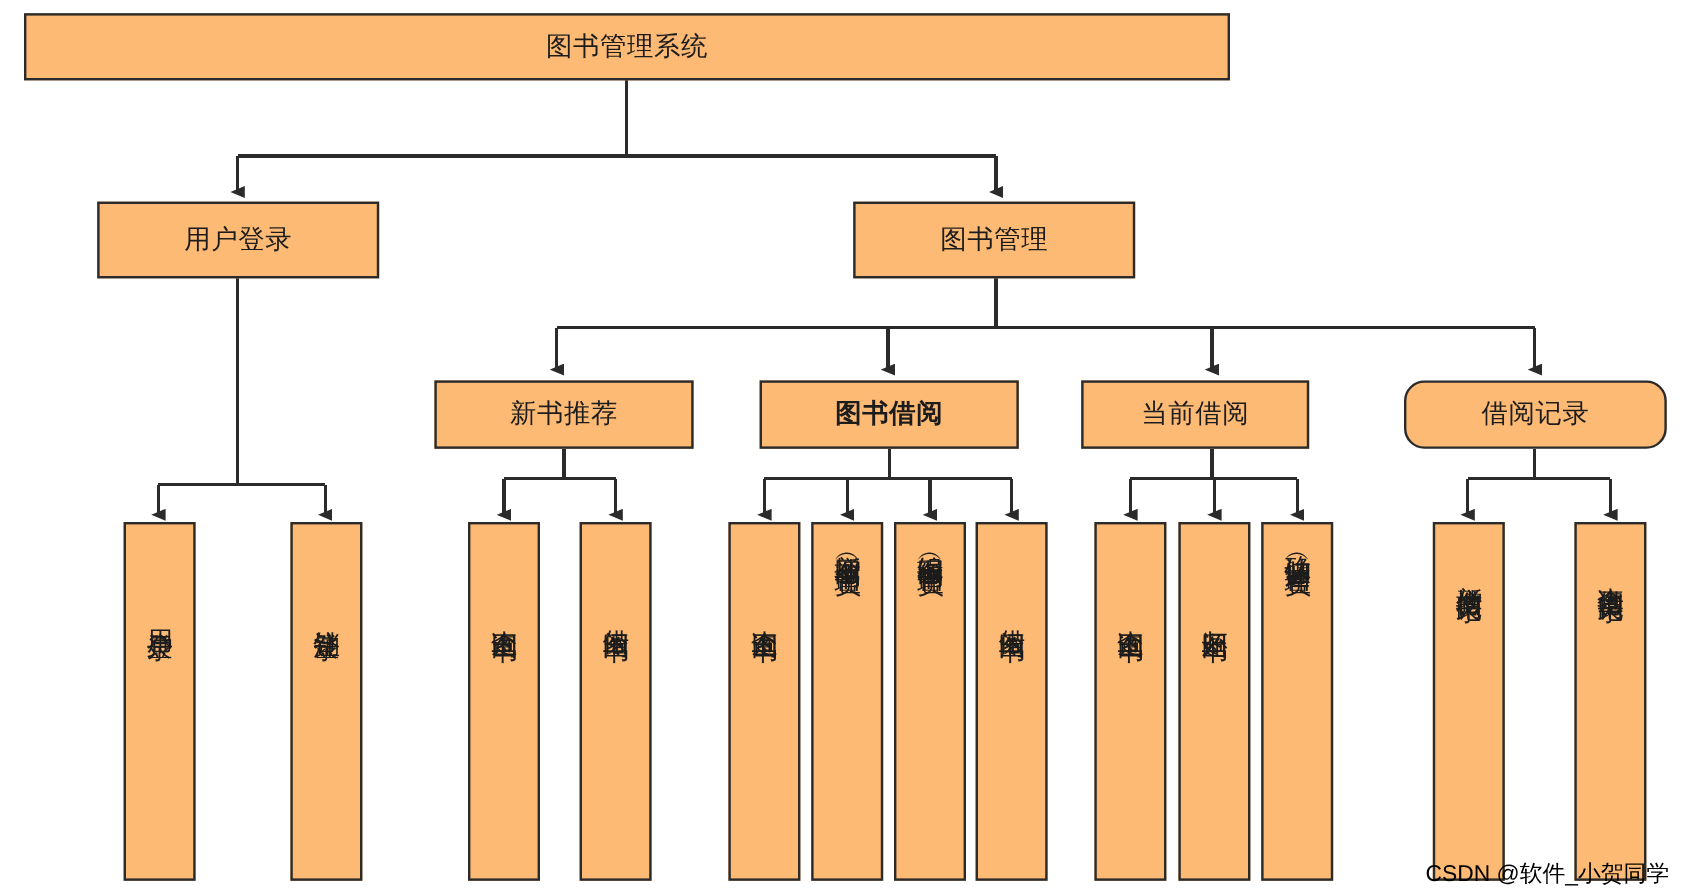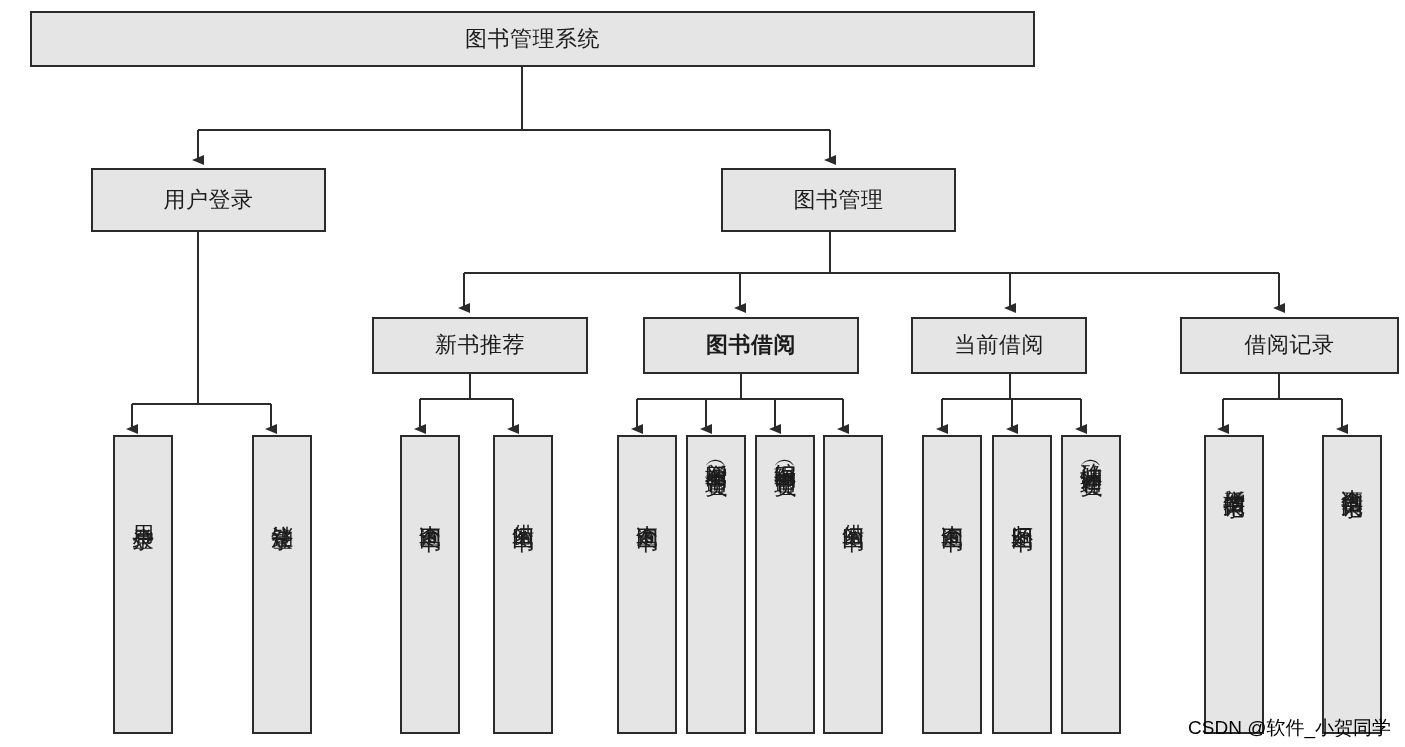--- a/index.html
+++ b/index.html
@@ -20,27 +20,26 @@
   #edges {
     position: absolute;
     left: 0;
     top: 0;
     width: 1405px;
     height: 747px;
   }
   .node {
     position: absolute;
     box-sizing: border-box;
-    background: #e5e5e5;
+    background: #fdba74;
     border: 2px solid #2b2b2b;
     display: flex;
     align-items: center;
     justify-content: center;
     overflow: hidden;
-    margin-left: 10px;
   }
   .node .label {
     color: #1c1c1c;
     line-height: 1.12;
     text-align: center;
     white-space: pre;
   }
   .node.horiz .label {
     font-size: 22px;
     letter-spacing: 0.5px;
@@ -131,24 +130,24 @@
   <div class="node horiz" style="left:362px; top:317px; width:216px; height:57px;">
     <span class="label">新书推荐</span>
   </div>
 
   <div class="node horiz" style="left:711px; top:168px; width:235px; height:64px;">
     <span class="label">图书管理</span>
   </div>
   <div class="node horiz" style="left:633px; top:317px; width:216px; height:57px;font-weight:bold;">
     <span class="label">图书借阅</span>
   </div>
-  <div class="node horiz" style="left:901px; top:317px; width:176px; height:57px;">
+  <div class="node horiz" style="left:901px; top:317px; width:190px; height:57px;">
     <span class="label">当前借阅</span>
   </div>
-  <div class="node horiz" style="left:1170px; top:317px; width:219px; height:57px;">
+  <div class="node horiz" style="left:1170px; top:317px; width:219px; height:57px;border-radius:17px;">
     <span class="label">借阅记录</span>
   </div>
 
   <div class="node vert" style="left:103px; top:435px; width:60px; height:299px; padding-top:70px;">
     <span class="label">用户登录</span>
   </div>
   <div class="node vert" style="left:242px; top:435px; width:60px; height:299px; padding-top:70px;">
     <span class="label">注销登录</span>
   </div>
 

